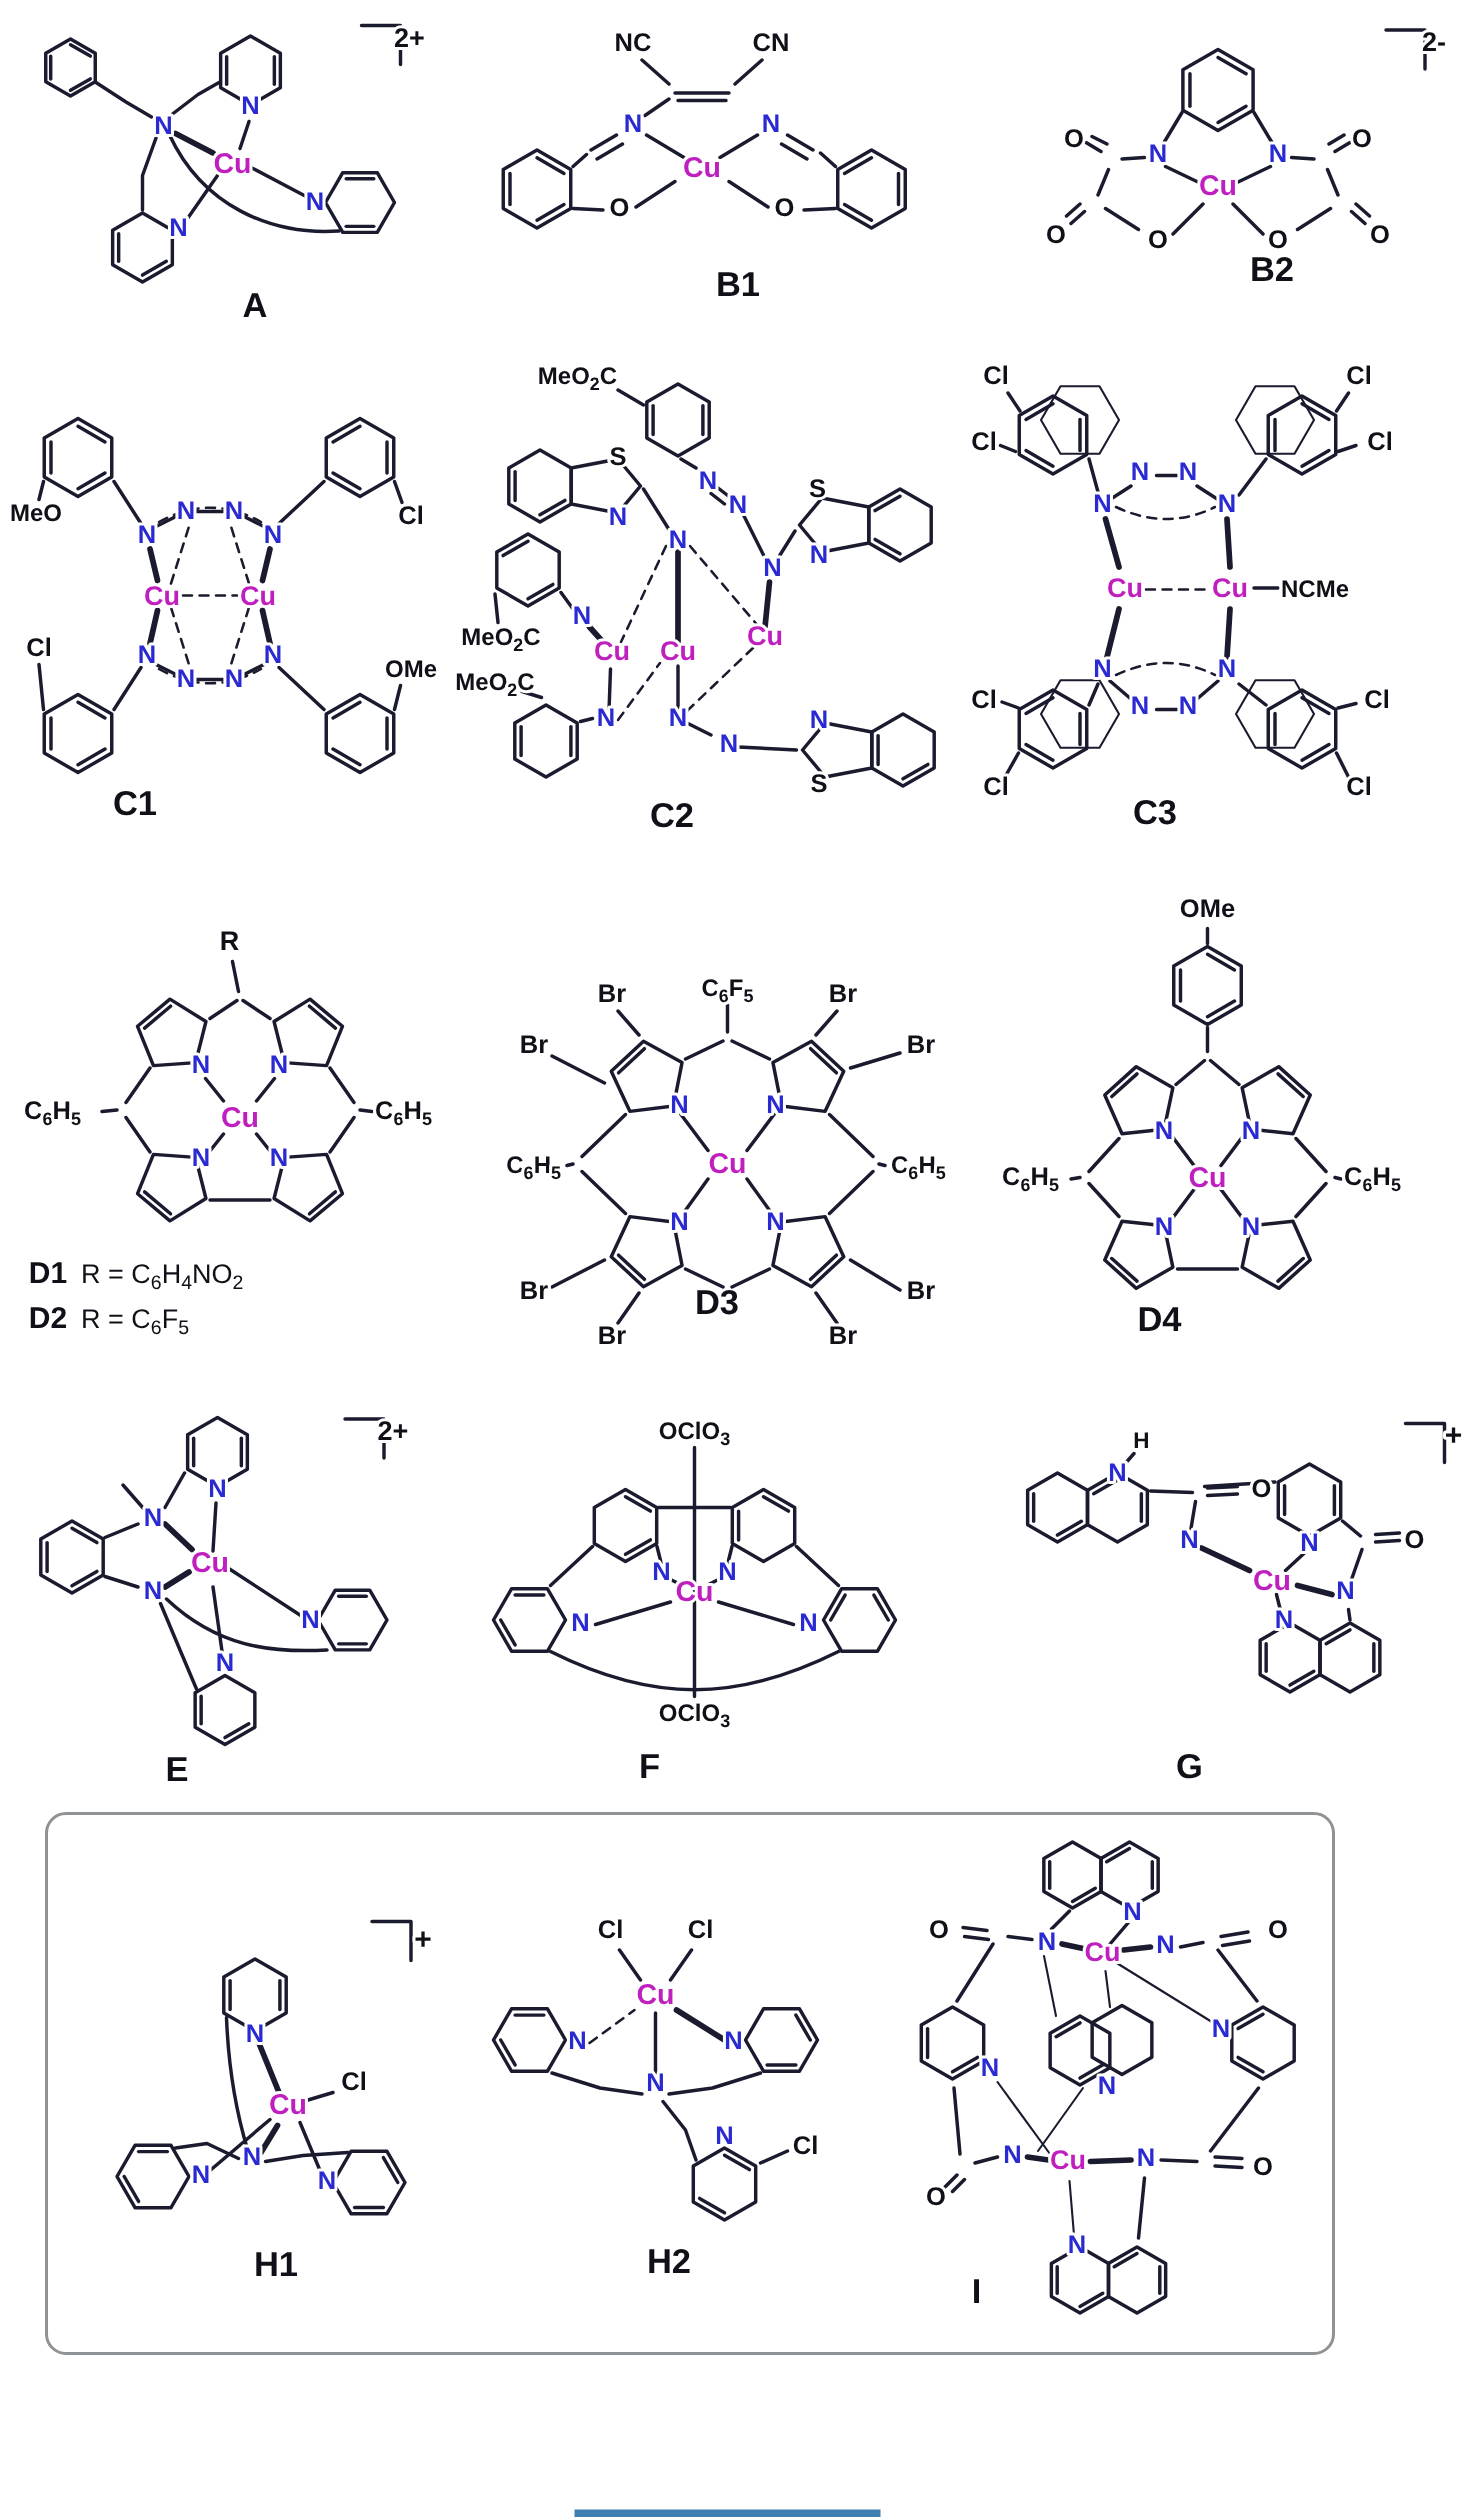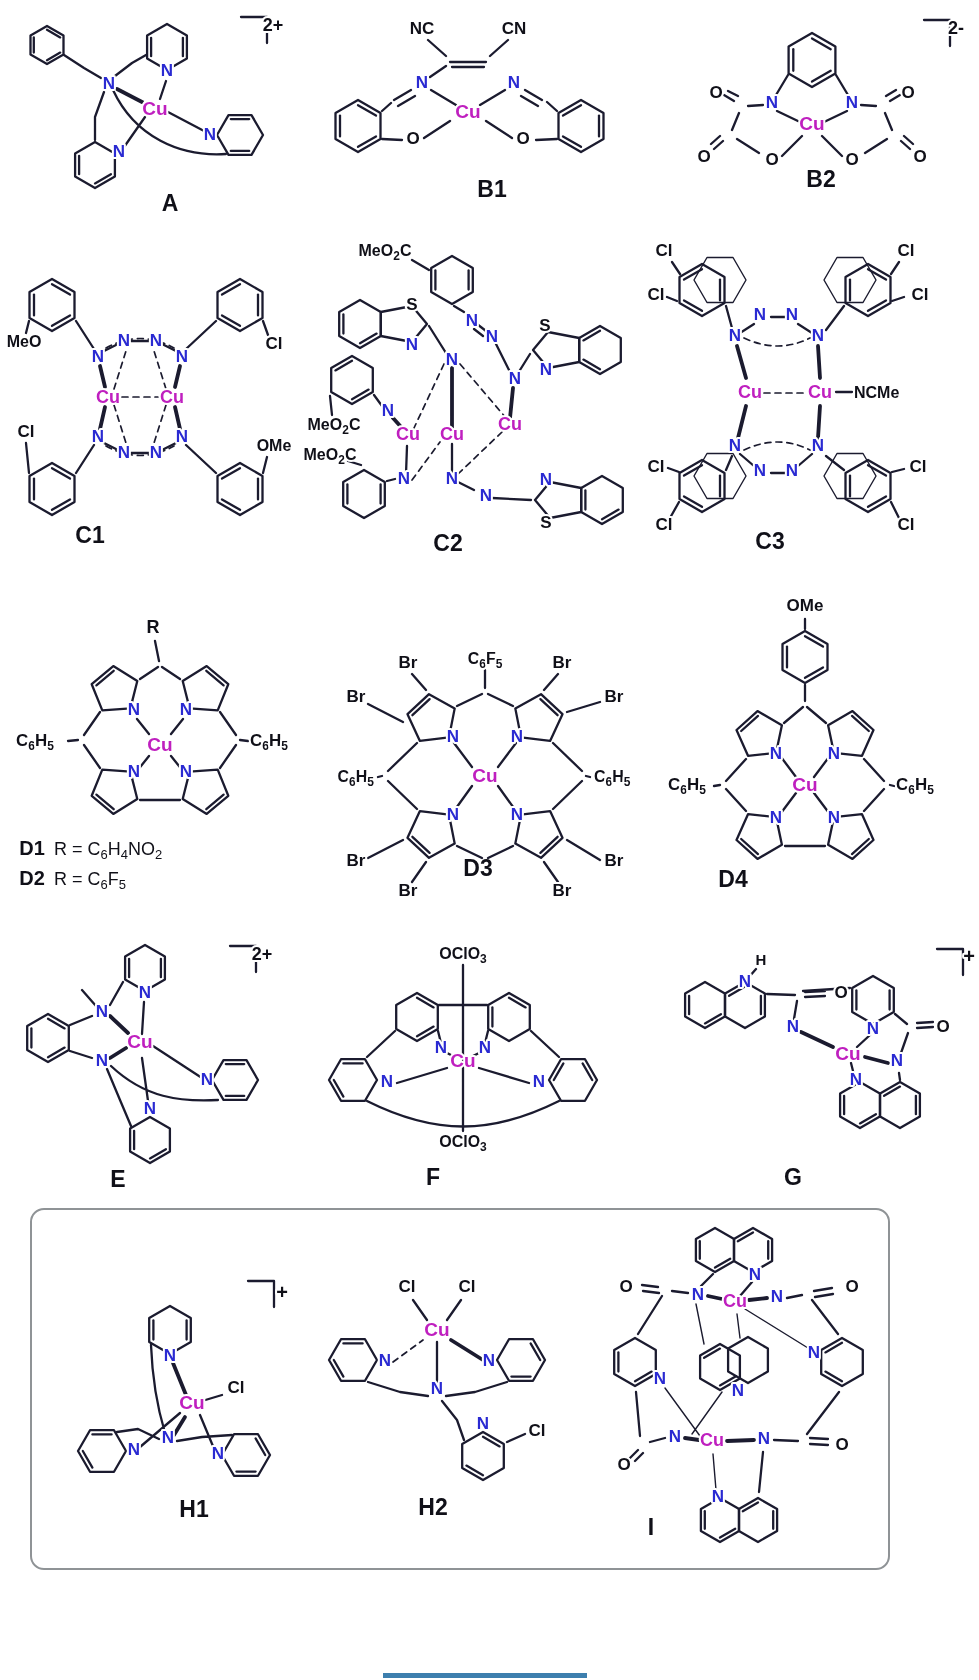--- a/index.html
+++ b/index.html
@@ -668,27 +668,27 @@
         <text x="95" y="230" fill="#2a2ad2" font-size="17" font-weight="bold" text-anchor="middle" class="atom"><tspan>N</tspan></text>
         <text x="184" y="232" fill="#2a2ad2" font-size="17" font-weight="bold" text-anchor="middle" class="atom"><tspan>N</tspan></text>
         <text x="138" y="290" fill="#2a2ad2" font-size="17" font-weight="bold" text-anchor="middle" class="atom"><tspan>N</tspan></text>
         <text x="155" y="95" fill="#bf1fbf" font-size="18" font-weight="bold" text-anchor="middle" class="atom"><tspan>Cu</tspan></text>
         <text x="132" y="234" fill="#bf1fbf" font-size="18" font-weight="bold" text-anchor="middle" class="atom"><tspan>Cu</tspan></text>
       </svg>
   </figure>
 
   <div class="clabel" style="left:132px;top:190px">A</div>
   <div class="clabel" style="left:454px;top:176px">B1</div>
-  <div class="clabel" style="left:783px;top:166px">B2</div>
+  <div class="clabel" style="left:810px;top:166px">B2</div>
   <div class="clabel" style="left:52px;top:522px">C1</div>
   <div class="clabel" style="left:410px;top:530px">C2</div>
   <div class="clabel" style="left:732px;top:528px">C3</div>
   <div class="clabel" style="left:440px;top:855px">D3</div>
-  <div class="clabel" style="left:695px;top:866px">D4</div>
+  <div class="clabel" style="left:735px;top:866px">D4</div>
   <div class="clabel" style="left:80px;top:1166px">E</div>
   <div class="clabel" style="left:395px;top:1164px">F</div>
   <div class="clabel" style="left:755px;top:1164px">G</div>
-  <div class="clabel" style="left:156px;top:1496px">H1</div>
-  <div class="clabel" style="left:395px;top:1494px">H2</div>
+  <div class="clabel" style="left:146px;top:1496px">H1</div>
+  <div class="clabel" style="left:408px;top:1494px">H2</div>
   <div class="clabel" style="left:613px;top:1514px">I</div>
 
   <div id="bottom-line"></div>
 </div>
 
 </body></html>

